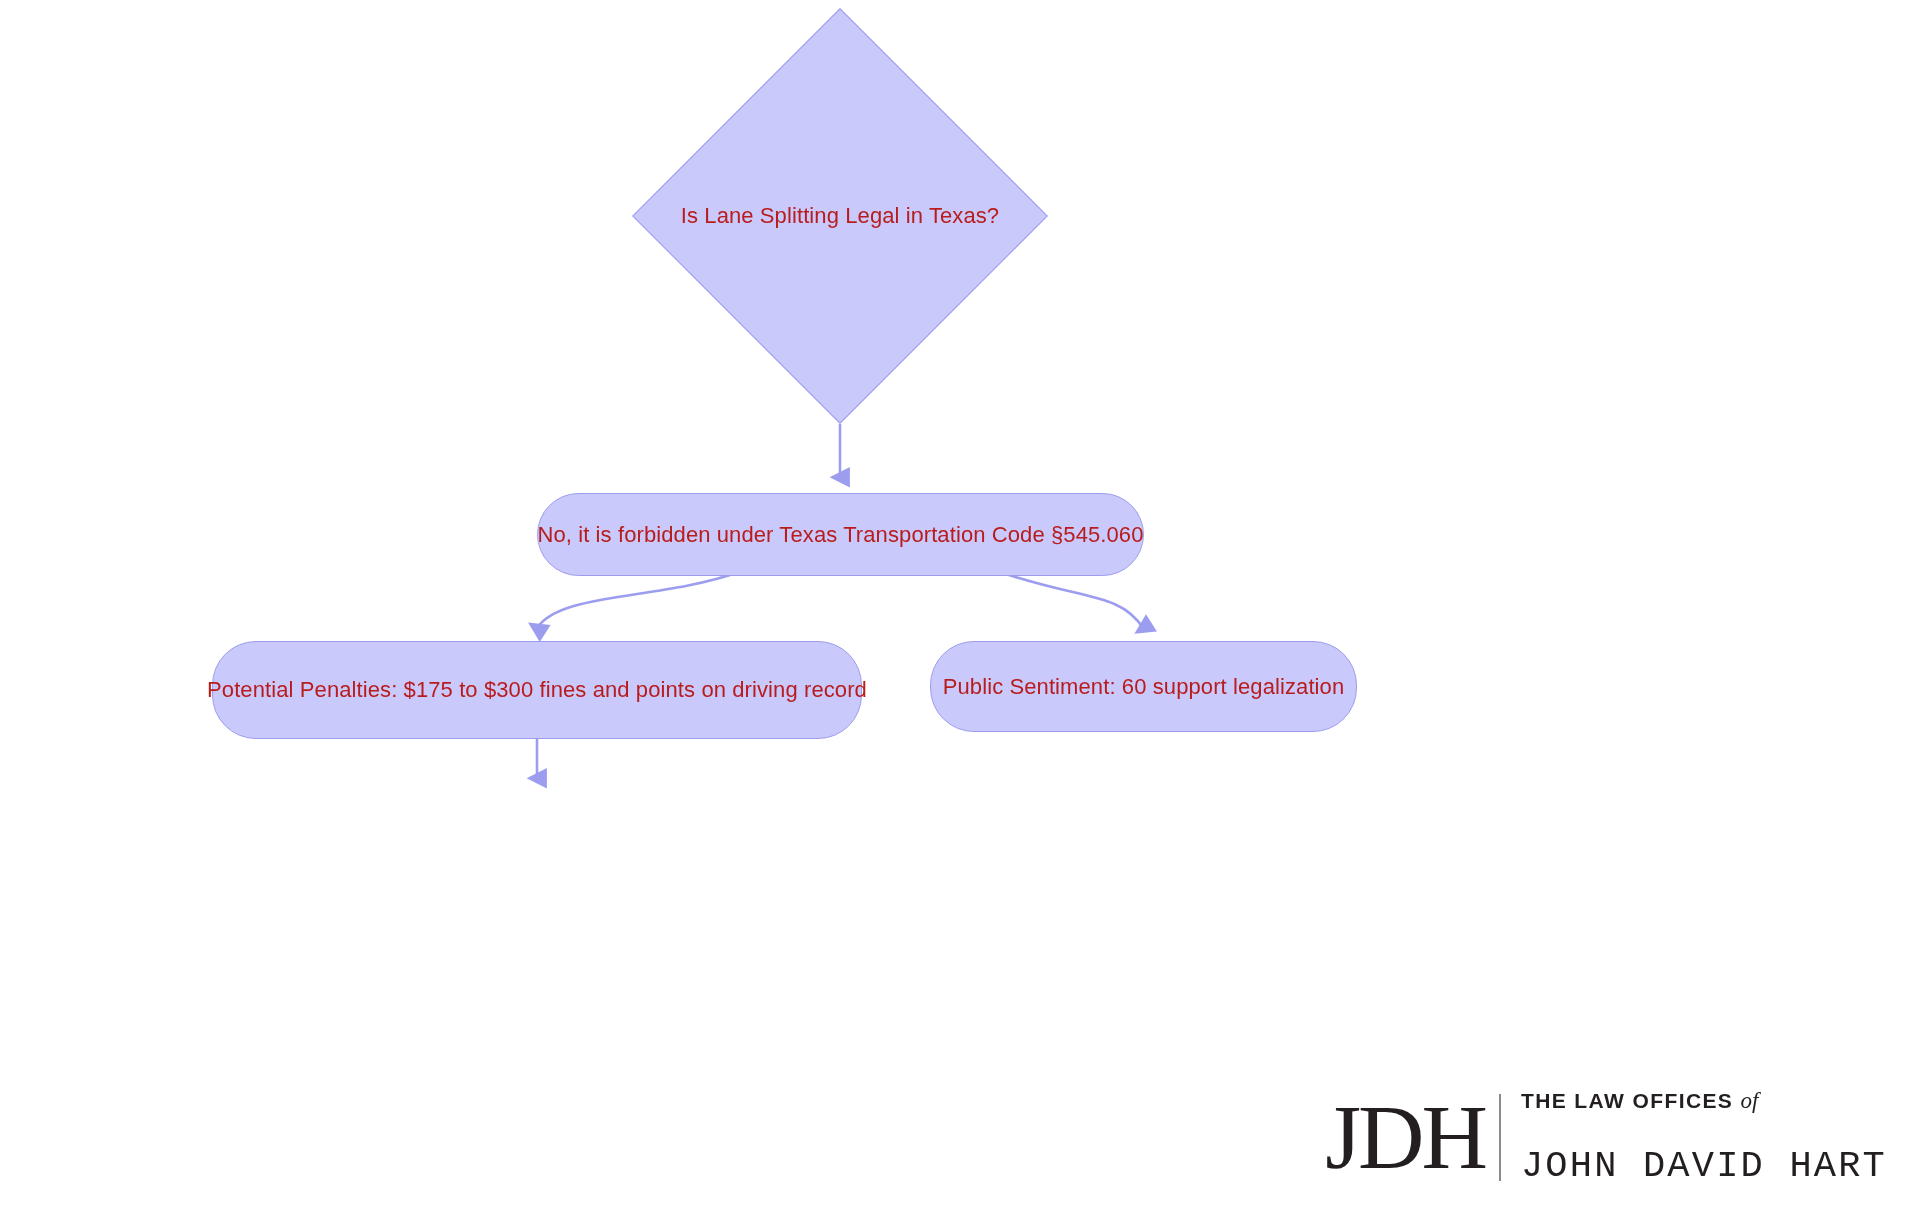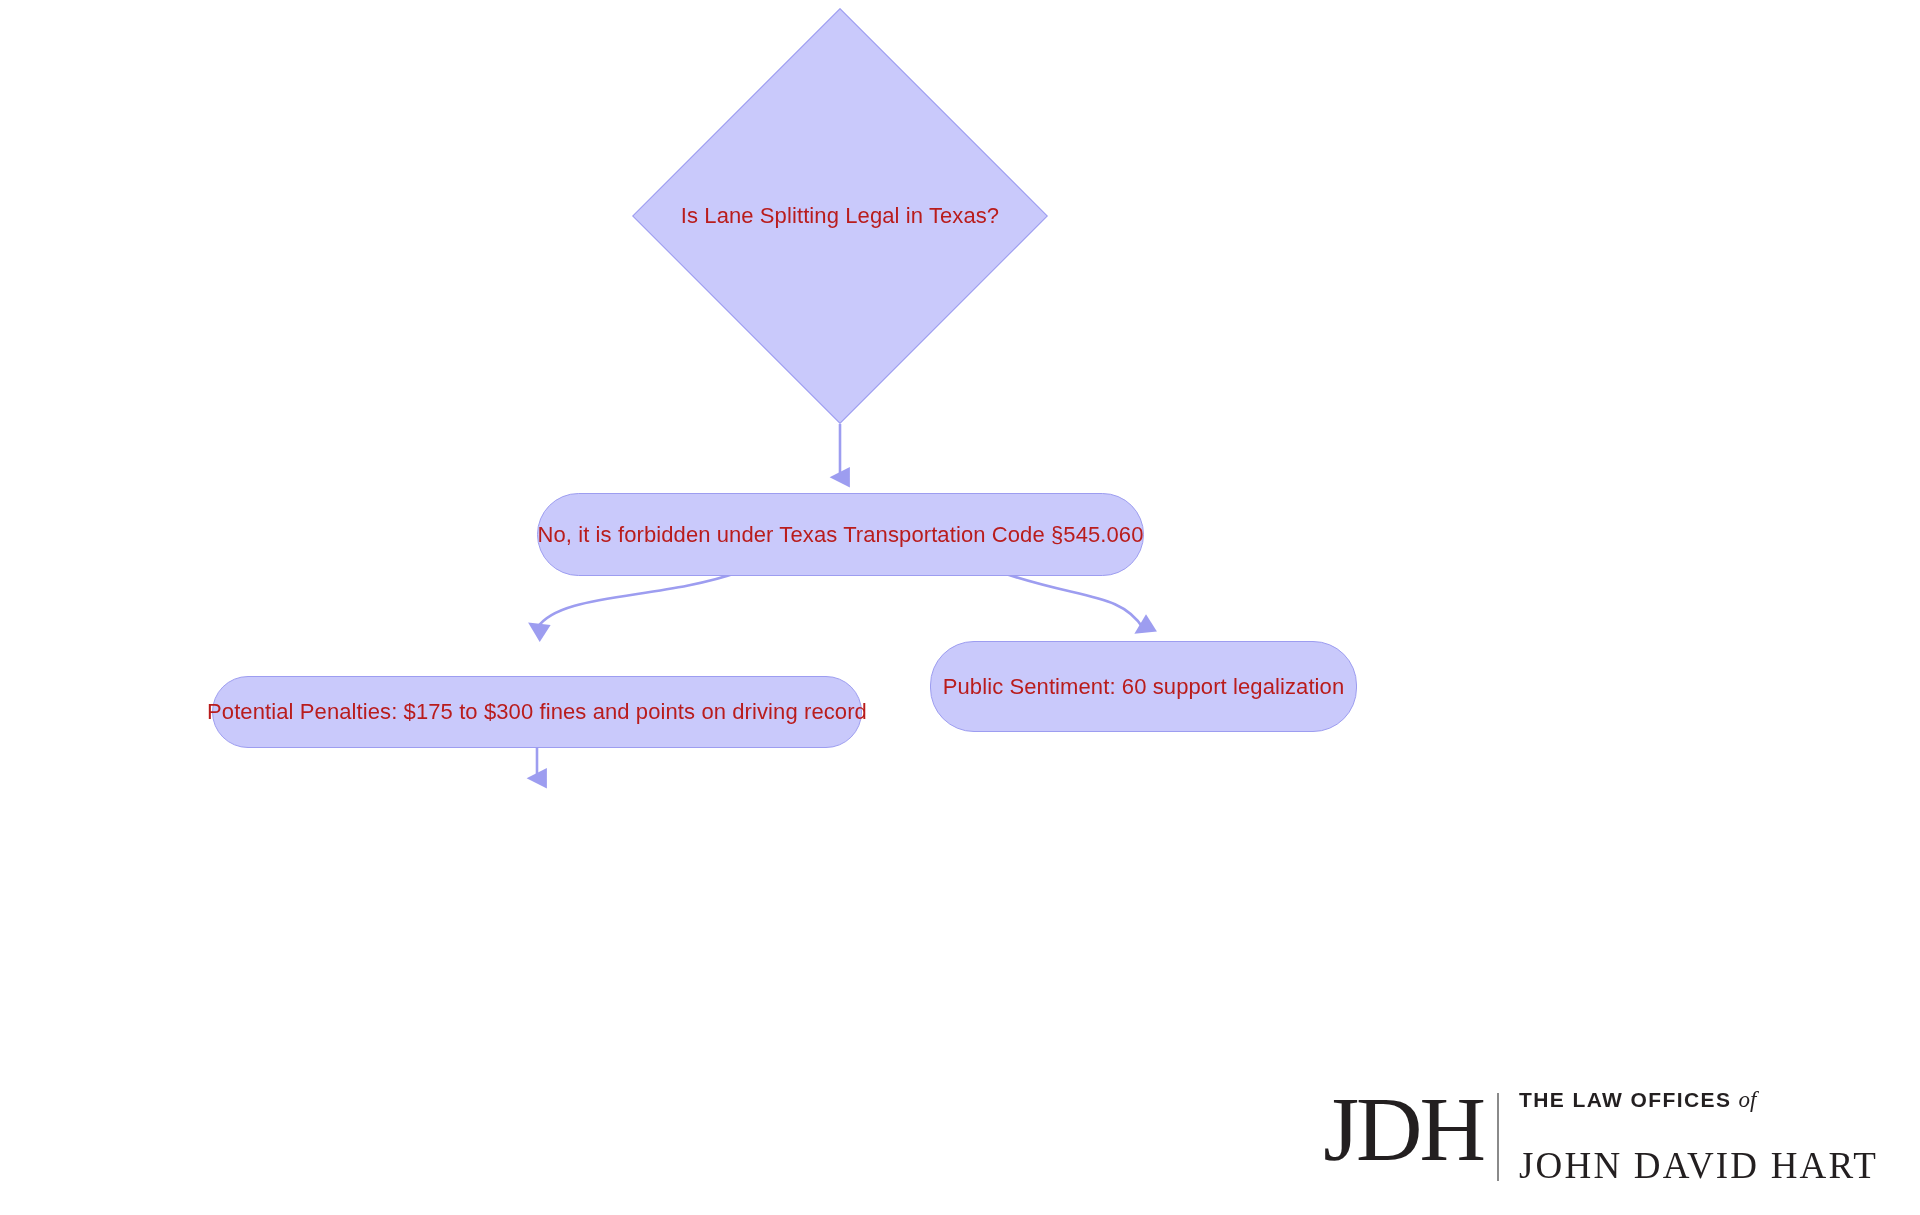--- a/index.html
+++ b/index.html
@@ -78,37 +78,37 @@
     font-size: 22px;
     width: 100%;
   }
 
   .pill {
     border-radius: 44px;
   }
 
   
   #node-statute  { left: 537px;  top: 493px; width: 607px; height: 83px;  }
-  #node-penalty  { left: 212px;  top: 676px; width: 650px; height: 72px;  }
+  #node-penalty  { left: 212px;  top: 641px; width: 650px; height: 98px;  }
   #node-sentiment{ left: 930px;  top: 641px; width: 427px; height: 91px;  }
   #node-implic   { left: 299px;  top: 791px; width: 474px; height: 81px;  }
 
   #node-statute  .label,
   #node-penalty  .label,
   #node-sentiment .label,
   #node-implic   .label { font-size: 22px; }
 
   
   #logo {
     position: absolute;
-    right: 42px;
+    right: 33px;
     bottom: 28px;
     z-index: 3;
     display: flex;
-    align-items: flex-start;
+    align-items: center;
     color: #231f20;
   }
   #logo .mark {
     font-family: "Liberation Serif", serif;
     font-size: 92px;
     line-height: 0.92;
     letter-spacing: -3px;
     font-weight: 400;
     padding-right: 14px;
     color: #231f20;
@@ -133,21 +133,21 @@
     white-space: nowrap;
   }
   #logo .line1 .of {
     font-family: "Liberation Serif", serif;
     font-style: italic;
     font-weight: 400;
     font-size: 23px;
     letter-spacing: 0;
   }
   #logo .line2 {
-    font-family: Liberation Serif, serif;
+    font-family: Liberation Mono, monospace;
     font-size: 37px;
     letter-spacing: 2.2px;
     white-space: nowrap;
     margin-top: 24px;
   }
 </style>
 </head>
 <body>
 
 <div id="canvas">

